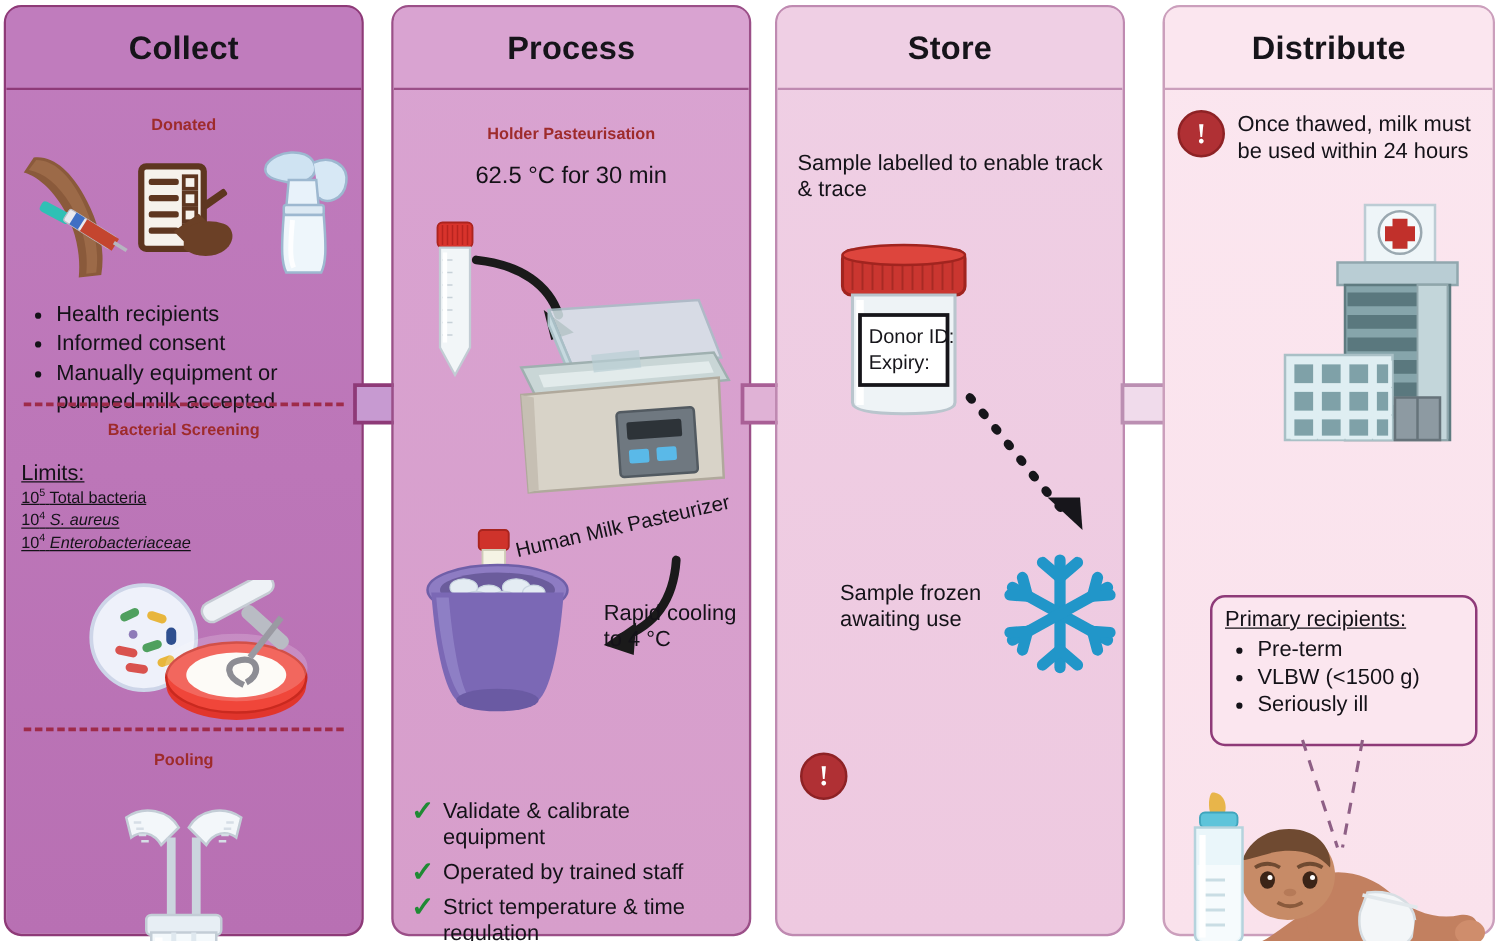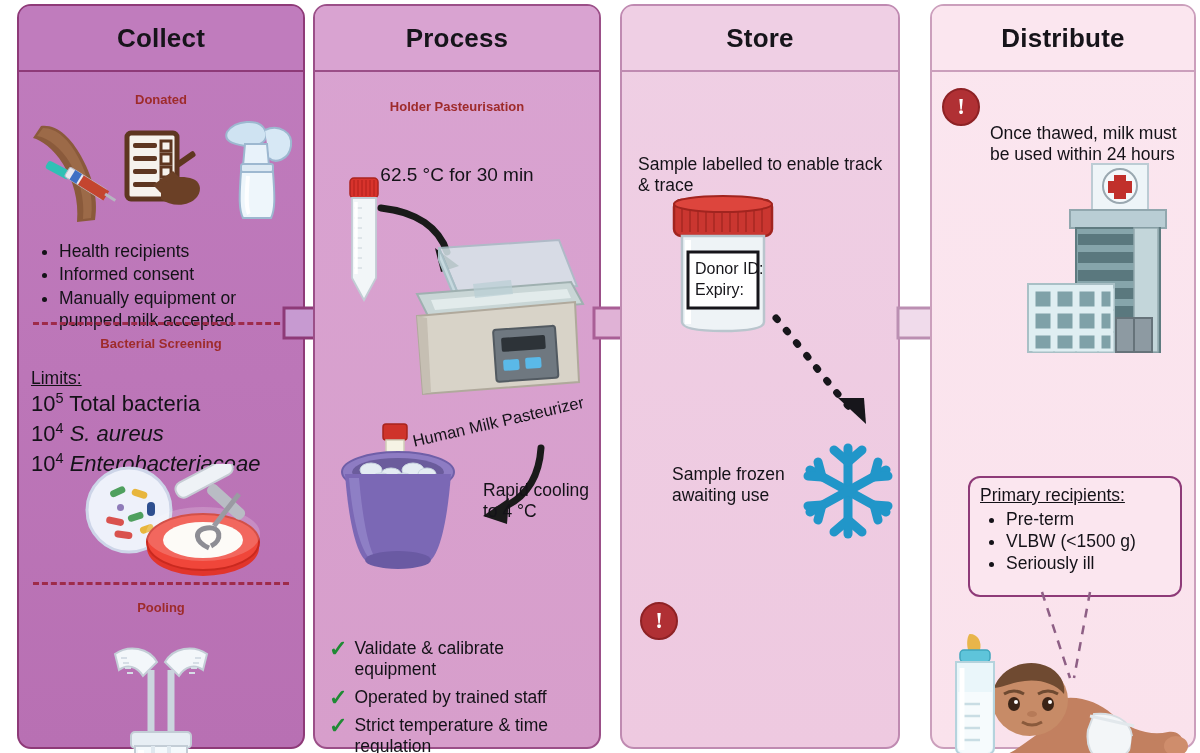--- a/index.html
+++ b/index.html
@@ -25,48 +25,48 @@
     border-bottom: 2.5px solid #8e3a78;
     display: flex; align-items: center; justify-content: center;
     border-radius: 11px 11px 0 0;
   }
   .panel-title {
     font-size: 26px; font-weight: bold; color: #16141a; letter-spacing:.2px;
   }
   .panel-body { position: relative; height: calc(100% - 66px); }
 
   
-  #panel-collect    { left: 17px;   width: 288px; background: linear-gradient(#c07cbd,#b870b3); border-color:#8e3a78; }
+  #panel-collect    { left: 3px;   width: 288px; background: linear-gradient(#c07cbd,#b870b3); border-color:#8e3a78; }
   #panel-collect .panel-head { background:#c07cbd; border-color:#8e3a78;}
   #panel-process    { left: 313px; width: 288px; background: linear-gradient(#d9a3d1,#d79ecb); border-color:#9b4f88;}
   #panel-process .panel-head { background:#d9a3d1; border-color:#9b4f88;}
   #panel-store      { left: 620px; width: 280px; background: linear-gradient(#efcfe4,#eec9e0); border-color:#bf8ab1;}
   #panel-store .panel-head { background:#efcfe4; border-color:#bf8ab1;text-align:center;}
   #panel-distribute { left: 930px; width: 266px; background: linear-gradient(#fbe6ef,#fae2ec); border-color:#cb9fbc;}
   #panel-distribute .panel-head { background:#fbe6ef; border-color:#cb9fbc;}
 
   
   .arrow { position: absolute; top: 286px; width: 78px; height: 74px; }
   .arrow svg { width:100%; height:100%; display:block; }
 
   
   .sect-title {
     text-align:center; font-weight:bold; font-size:13px; color:#9e2b2b;
   }
-  .body-txt { font-size:17.5px; color:#141218; line-height:1.22;margin-top:34px; }
+  .body-txt { font-size:17.5px; color:#141218; line-height:1.22; }
   ul.bullets { margin:0; padding-left: 26px; }
   ul.bullets li { font-size:17.5px; color:#141218; line-height:1.28; margin-bottom:1px; }
 
   .dashed-sep {
     position:absolute; left: 14px; right:14px; height:0;
     border-top: 3px dashed #9e2b4a;
   }
 
   .limits-head { font-size:17.5px; color:#141218; text-decoration: underline; }
-  .limit-row { font-size:22px; color:#141218; line-height:1.30; }
+  .limit-row { font-size:13px; color:#141218; line-height:1.30;text-decoration:underline; }
   .limit-row .it { font-style: italic; }
   sup { font-size: 0.66em; }
 
   .check { color:#1f8a34; font-size:22px; font-weight:bold; line-height:1; }
   .check-row { display:flex; gap:7px; align-items:flex-start; margin-bottom:6px; }
   .check-row .ctext { font-size:17.5px; color:#141218; line-height:1.22; }
 
   .warn-circle {
     width:38px; height:38px; border-radius:50%;
     background:#b03034; border:2px solid #8e2225;

